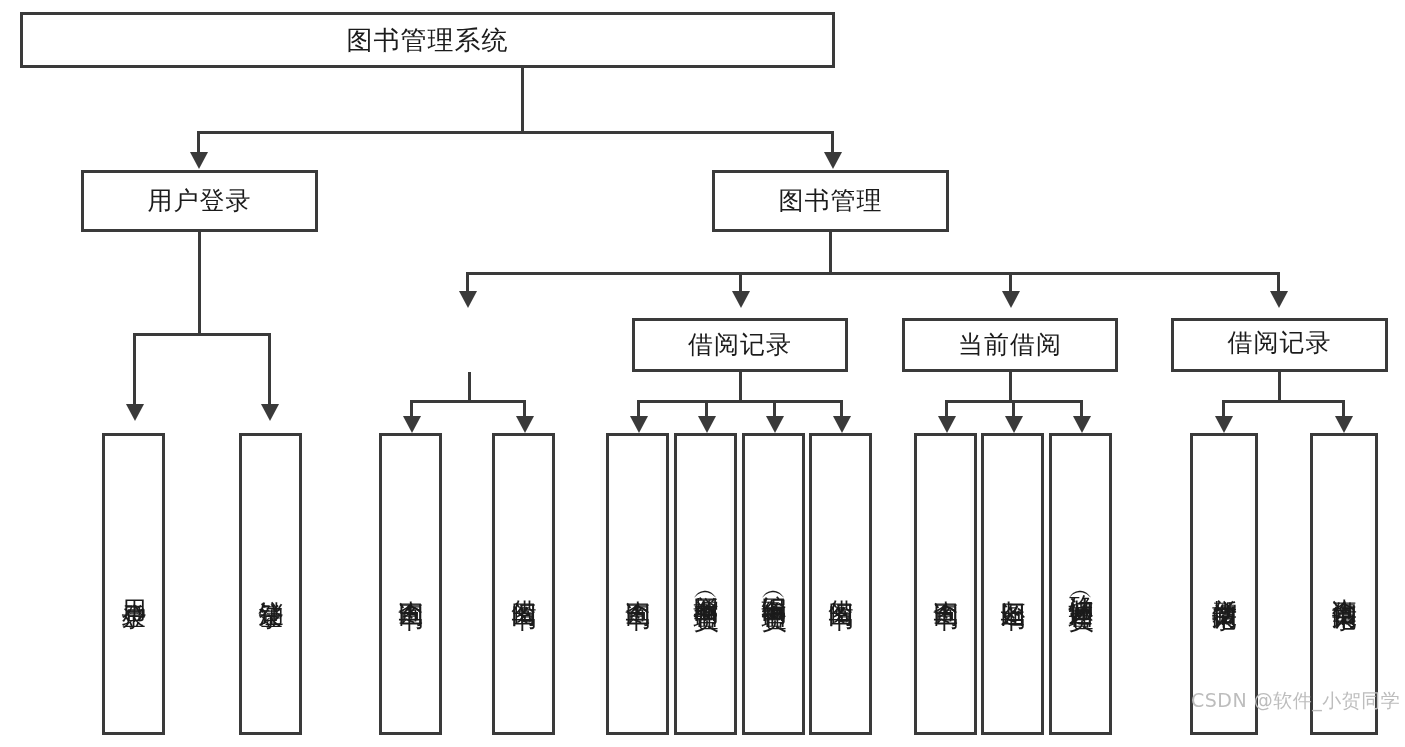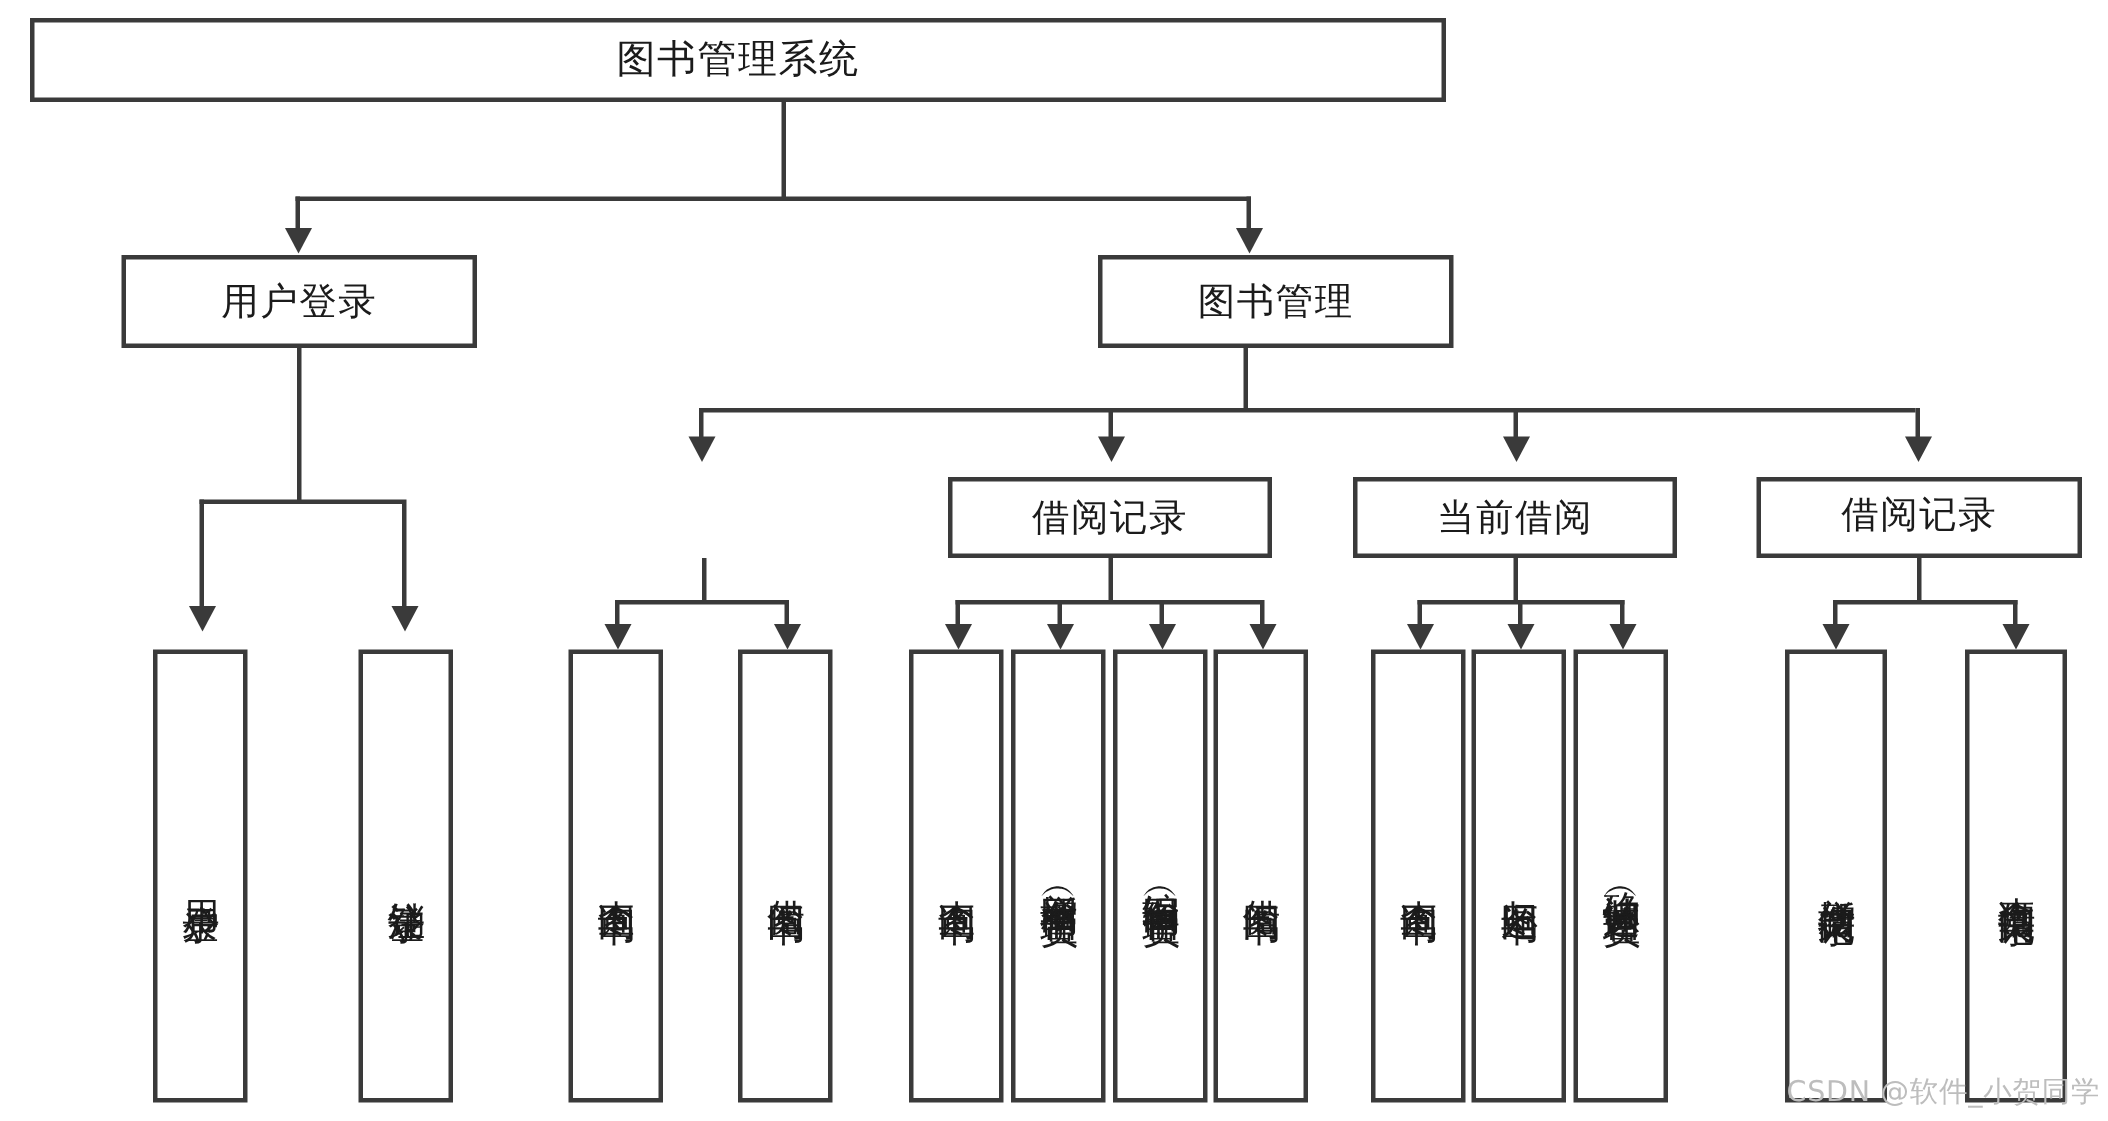--- a/index.html
+++ b/index.html
@@ -70,38 +70,38 @@
     letter-spacing: 0.5px;
     white-space: nowrap;
     pointer-events: none;
   }
 </style>
 </head>
 <body>
 
 <div id="canvas">
 
-  <div class="node h big" style="left:20px; top:12px; width:944px; height:56px;">
+  <div class="node h big" style="left:20px; top:12px; width:815px; height:56px;">
     <span>图书管理系统</span>
   </div>
 
   <div class="edge vline" style="left:521px; top:68px; height:65px;"></div>
 
   <div class="edge hline" style="left:197px; top:131px; width:637px;"></div>
 
   <div class="edge vline" style="left:197px; top:131px; height:25px;"></div>
   <div class="arrow" style="left:190px; top:152px;"></div>
 
   <div class="edge vline" style="left:831px; top:131px; height:25px;"></div>
   <div class="arrow" style="left:824px; top:152px;"></div>
 
   <div class="node h" style="left:81px; top:170px; width:237px; height:62px;">
     <span>用户登录</span>
   </div>
-  <div class="node h" style="left:732px; top:170px; width:237px; height:62px;">
+  <div class="node h" style="left:712px; top:170px; width:237px; height:62px;">
     <span>图书管理</span>
   </div>
 
   <div class="edge vline" style="left:198px; top:232px; height:103px;"></div>
   <div class="edge hline" style="left:133px; top:333px; width:135px;"></div>
   <div class="edge vline" style="left:133px; top:333px; height:74px;"></div>
   <div class="arrow" style="left:126px; top:404px;"></div>
   <div class="edge vline" style="left:268px; top:333px; height:74px;"></div>
   <div class="arrow" style="left:261px; top:404px;"></div>
 
@@ -197,15 +197,15 @@
     <span class="vtext">确认归还（管理员）</span>
   </div>
 
   <div class="node v" style="left:1190px; top:433px; width:68px; height:302px;">
     <span class="vtext">新增借阅记录</span>
   </div>
   <div class="node v" style="left:1310px; top:433px; width:68px; height:302px;">
     <span class="vtext">查询借阅记录</span>
   </div>
 
-  <div class="watermark" style="left:1191px; top:715px;">CSDN @软件_小贺同学</div>
+  <div class="watermark" style="left:1191px; top:688px;">CSDN @软件_小贺同学</div>
 
 </div>
 
 </body></html>

